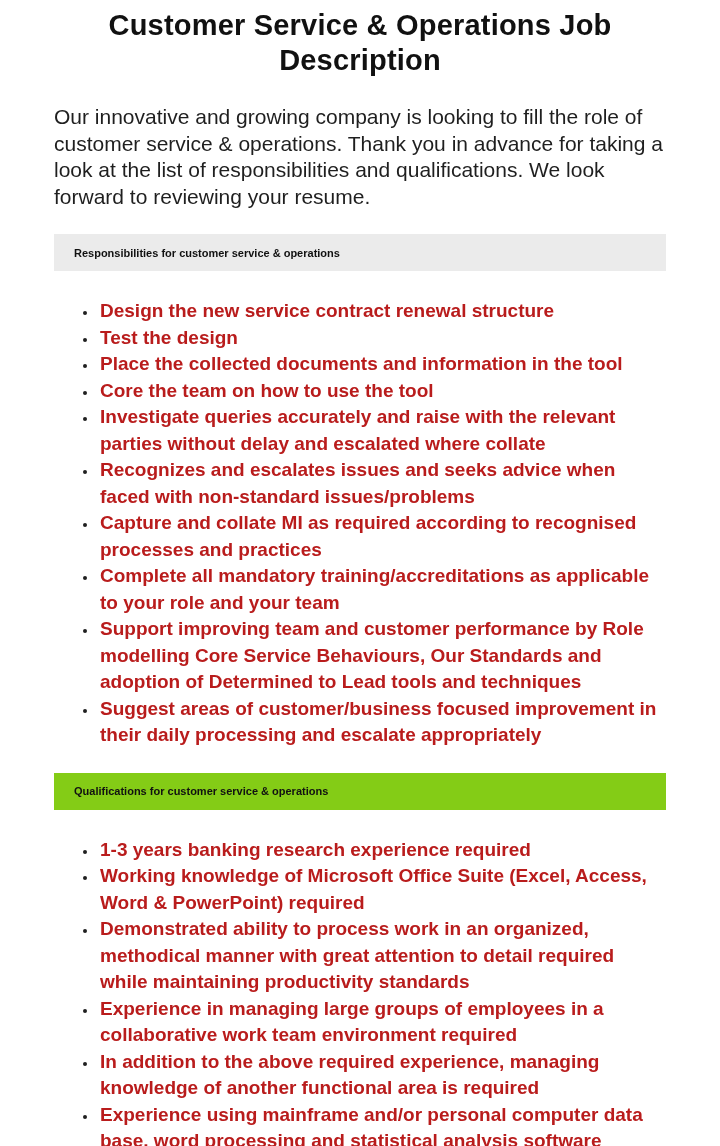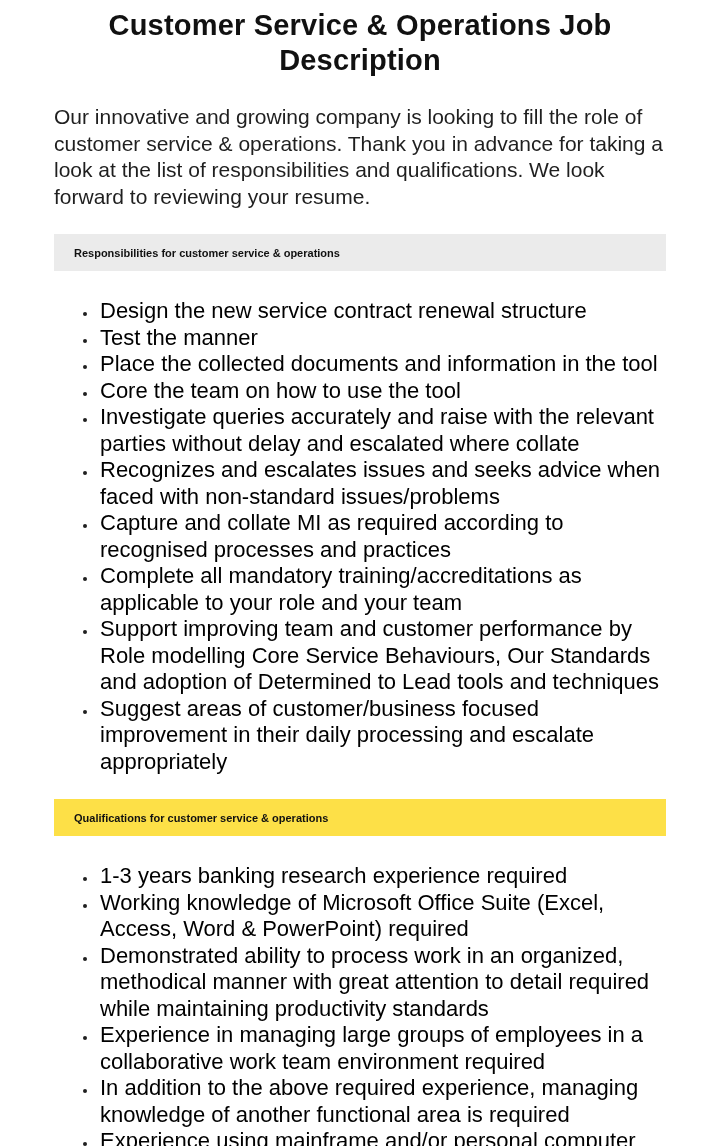--- a/index.html
+++ b/index.html
@@ -41,57 +41,58 @@
     font-size: 11px;
     font-weight: 700;
     color: #111111;
   }
   .bullet-list {
     margin: 27px 0 0 0;
     padding-left: 44px;
     list-style: disc;
   }
   .bullet-list li {
-    font-size: 22px;
+    font-size: 19px;
     line-height: 26.5px;
     padding-left: 2px;
-    color: #000000;
+    color: #b91c1c;
+    font-weight: bold;
   }
   .bullet-list li::marker {
     font-size: 13px;
     color: #1f1f1f;
   }
 </style>
 </head>
 <body>
 
 <div class="page">
 
   <h1 class="doc-title">Customer Service &amp; Operations Job Description</h1>
 
   <p class="intro">Our innovative and growing company is looking to fill the role of customer service &amp; operations. Thank you in advance for taking a look at the list of responsibilities and qualifications. We look forward to reviewing your resume.</p>
 
   <div class="section">
     <div class="section-heading" style="background: rgb(235, 235, 235);">Responsibilities for customer service &amp; operations</div>
     <ul class="bullet-list">
         <li>Design the new service contract renewal structure</li>
-        <li>Test the manner</li>
+        <li>Test the design</li>
         <li>Place the collected documents and information in the tool</li>
         <li>Core the team on how to use the tool</li>
         <li>Investigate queries accurately and raise with the relevant parties without delay and escalated where collate</li>
         <li>Recognizes and escalates issues and seeks advice when faced with non-standard issues/problems</li>
         <li>Capture and collate MI as required according to recognised processes and practices</li>
         <li>Complete all mandatory training/accreditations as applicable to your role and your team</li>
         <li>Support improving team and customer performance by Role modelling Core Service Behaviours, Our Standards and adoption of Determined to Lead tools and techniques</li>
         <li>Suggest areas of customer/business focused improvement in their daily processing and escalate appropriately</li>
       </ul>
   </div>
 
   <div class="section">
-    <div class="section-heading" style="background: #fde047;">Qualifications for customer service &amp; operations</div>
+    <div class="section-heading" style="background: #84cc16;">Qualifications for customer service &amp; operations</div>
     <ul class="bullet-list">
         <li>1-3 years banking research experience required</li>
         <li>Working knowledge of Microsoft Office Suite (Excel, Access, Word &amp; PowerPoint) required</li>
         <li>Demonstrated ability to process work in an organized, methodical manner with great attention to detail required while maintaining productivity standards</li>
         <li>Experience in managing large groups of employees in a collaborative work team environment required</li>
         <li>In addition to the above required experience, managing knowledge of another functional area is required</li>
         <li>Experience using mainframe and/or personal computer data base, word processing and statistical analysis software packages preferred</li>
       </ul>
   </div>
 

